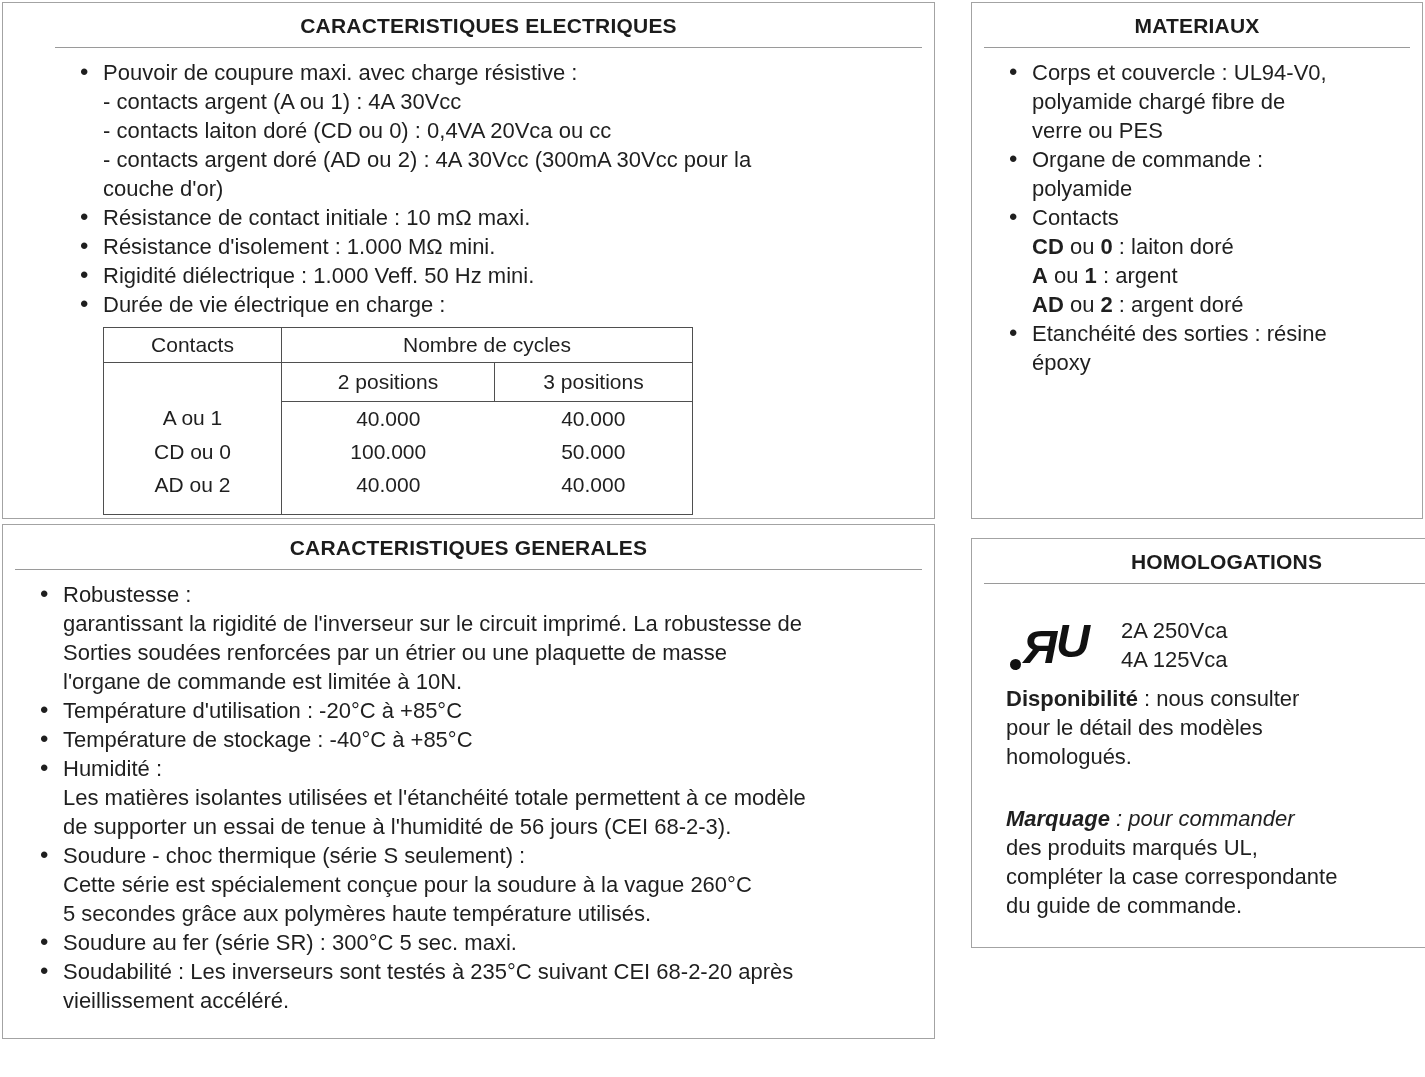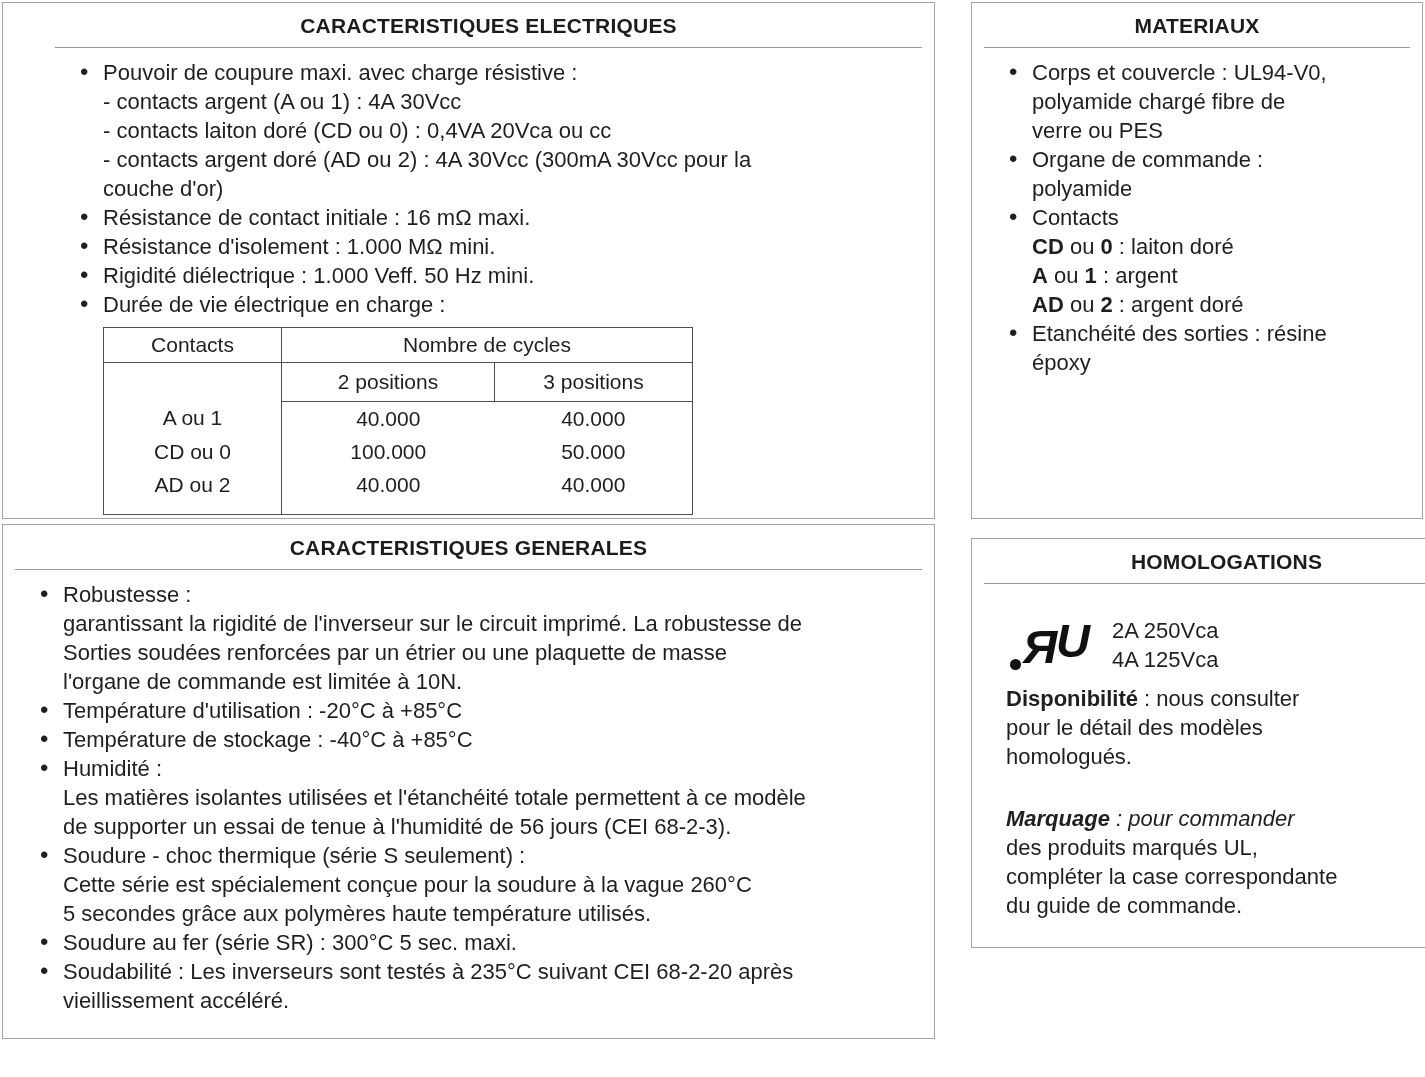--- a/index.html
+++ b/index.html
@@ -58,36 +58,36 @@
   .ul-mark{
     position:relative;width:78px;height:58px;flex:0 0 auto;
     font-weight:bold;font-style:italic;color:#111111;
   }
   .ul-mark .ul-dot{
     position:absolute;left:0;bottom:5px;width:11px;height:11px;
     border-radius:50%;background:#111111;
   }
   .ul-mark .ul-r{position:absolute;left:13px;top:6px;font-size:47px;line-height:1;}
   .ul-mark .ul-u{position:absolute;left:46px;top:0;font-size:47px;line-height:1;}
-  .ratings{margin-left:24px;font-size:22px;line-height:29px;margin-top:-1px;}
+  .ratings{margin-left:33px;font-size:22px;line-height:29px;margin-top:-1px;}
   .homo-lines{margin-top:9px;}
 </style>
 </head>
 <body>
 
 <div class="panel" id="panel-electrical">
   <div class="panel-title">CARACTERISTIQUES ELECTRIQUES</div>
   <hr class="title-rule">
   <div class="panel-body">
       <div class="line"><span class="bullet">•</span><span>Pouvoir de coupure maxi. avec charge résistive :</span></div>
       <div class="line"><span>- contacts argent (A ou 1) : 4A 30Vcc</span></div>
       <div class="line"><span>- contacts laiton doré (CD ou 0) : 0,4VA 20Vca ou cc</span></div>
       <div class="line"><span>- contacts argent doré (AD ou 2) : 4A 30Vcc (300mA 30Vcc pour la</span></div>
       <div class="line"><span>couche d'or)</span></div>
-      <div class="line"><span class="bullet">•</span><span>Résistance de contact initiale : 16 mΩ maxi.</span></div>
+      <div class="line"><span class="bullet">•</span><span>Résistance de contact initiale : 10 mΩ maxi.</span></div>
       <div class="line"><span class="bullet">•</span><span>Résistance d'isolement : 1.000 MΩ mini.</span></div>
       <div class="line"><span class="bullet">•</span><span>Rigidité diélectrique : 1.000 Veff. 50 Hz mini.</span></div>
       <div class="line"><span class="bullet">•</span><span>Durée de vie électrique en charge :</span></div>
     </div>
 
   <table class="cycles-table">
     <tbody>
         <tr class="r1">
       <td class="c1">Contacts</td>
       <td colspan="2">Nombre de cycles</td>

